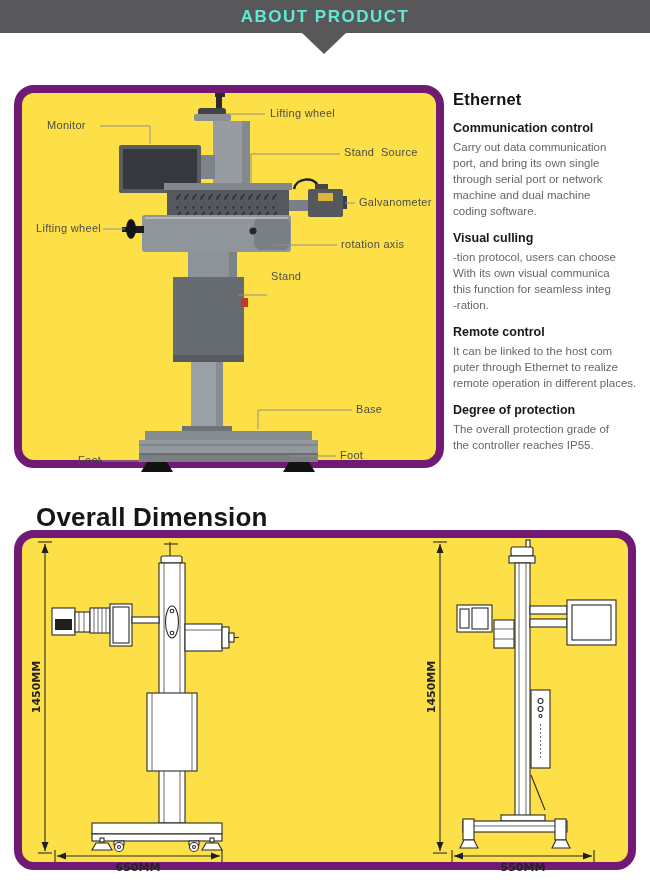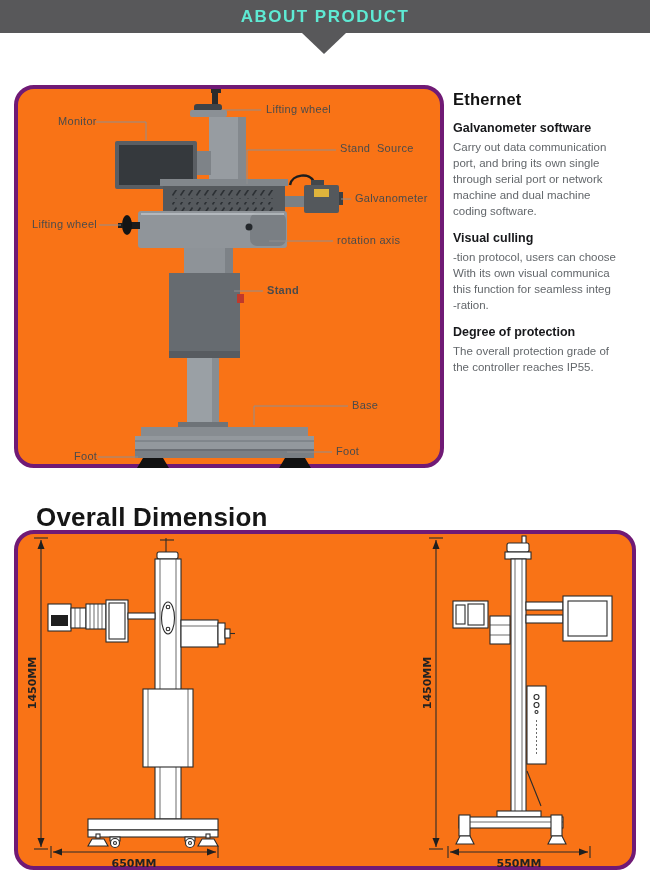--- a/index.html
+++ b/index.html
@@ -11,21 +11,21 @@
   .banner {
     position:absolute; left:0; top:0; width:650px; height:33px; background:#58585a;
     display:flex; align-items:center; justify-content:center;
   }
   .banner-title { color:#5eead4; font-size:17px; font-weight:600; letter-spacing:1.5px; }
   .banner-pointer {
     position:absolute; left:302px; top:33px; width:0; height:0;
     border-left:22px solid transparent; border-right:22px solid transparent;
     border-top:21px solid #58585a;
   }
-  .panel { position:absolute; border:4px solid #701a75; border-radius:20px; background:#f97316; }
+  .panel { position:absolute; border:8px solid #701a75; border-radius:20px; background:#fde047; }
   .panel-product { left:14px; top:85px; width:430px; height:383px; }
   .panel-dim { left:14px; top:530px; width:622px; height:340px; }
   .panel svg { position:absolute; left:0; top:0; display:block; }
   .dlabel {
     position:absolute; font-size:11px; color:#4b4b4b; white-space:pre; letter-spacing:0.3px;
   }
   .leaders path { stroke:#8f8f8f; stroke-width:1; fill:none; }
   .advantage { position:absolute; left:453px; top:90px; width:192px; }
   .adv-title { font-size:16.5px; font-weight:bold; color:#121212; margin:0 0 12px 0; letter-spacing:0.2px; }
   .adv-section { margin-bottom:12px; }
@@ -115,51 +115,57 @@
       <path d="M323,110 H333"></path>
       <path d="M81,136 H103"></path>
       <path d="M251,152 H315"></path>
       <path d="M216,202 H245"></path>
       <path d="M330,317 H236 V336"></path>
       <path d="M269,363 H314"></path>
       <path d="M80,368 H120"></path>
     </g>
   </svg>
   <span class="dlabel" style="left:248px; top:14px;">Lifting wheel</span>
-  <span class="dlabel" style="left:40px;  top:26px;">Monitor</span>
+  <span class="dlabel" style="left:25px;  top:26px;">Monitor</span>
   <span class="dlabel" style="left:322px; top:53px;">Stand  Source</span>
   <span class="dlabel" style="left:337px; top:103px;">Galvanometer</span>
   <span class="dlabel" style="left:14px;  top:129px;">Lifting wheel</span>
   <span class="dlabel" style="left:319px; top:145px;">rotation axis</span>
-  <span class="dlabel" style="left:249px; top:195px;font-weight:bold;">Stand</span>
+  <span class="dlabel" style="left:249px; top:177px;">Stand</span>
   <span class="dlabel" style="left:334px; top:310px;">Base</span>
   <span class="dlabel" style="left:318px; top:356px;">Foot</span>
   <span class="dlabel" style="left:56px;  top:361px;">Foot</span>
 </section>
 
 <aside class="advantage">
   <h2 class="adv-title">Ethernet</h2>
 
   <div class="adv-section">
-    <h3 class="adv-heading">Galvanometer software</h3>
+    <h3 class="adv-heading">Communication control</h3>
     <p class="adv-line">Carry out data communication</p>
     <p class="adv-line">port, and bring its own single</p>
     <p class="adv-line">through serial port or network</p>
     <p class="adv-line">machine and dual machine</p>
     <p class="adv-line">coding software.</p>
   </div>
 
   <div class="adv-section">
     <h3 class="adv-heading">Visual culling</h3>
     <p class="adv-line">-tion protocol, users can choose</p>
     <p class="adv-line">With its own visual communica</p>
     <p class="adv-line">this function for seamless integ</p>
     <p class="adv-line">-ration.</p>
   </div>
 
+  <div class="adv-section">
+    <h3 class="adv-heading">Remote control</h3>
+    <p class="adv-line">It can be linked to the host com</p>
+    <p class="adv-line">puter through Ethernet to realize</p>
+    <p class="adv-line">remote operation in different places.</p>
+  </div>
 
   <div class="adv-section">
     <h3 class="adv-heading">Degree of protection</h3>
     <p class="adv-line">The overall protection grade of</p>
     <p class="adv-line">the controller reaches IP55.</p>
   </div>
 </aside>
 
 <h1 class="dim-title">Overall Dimension</h1>
 

